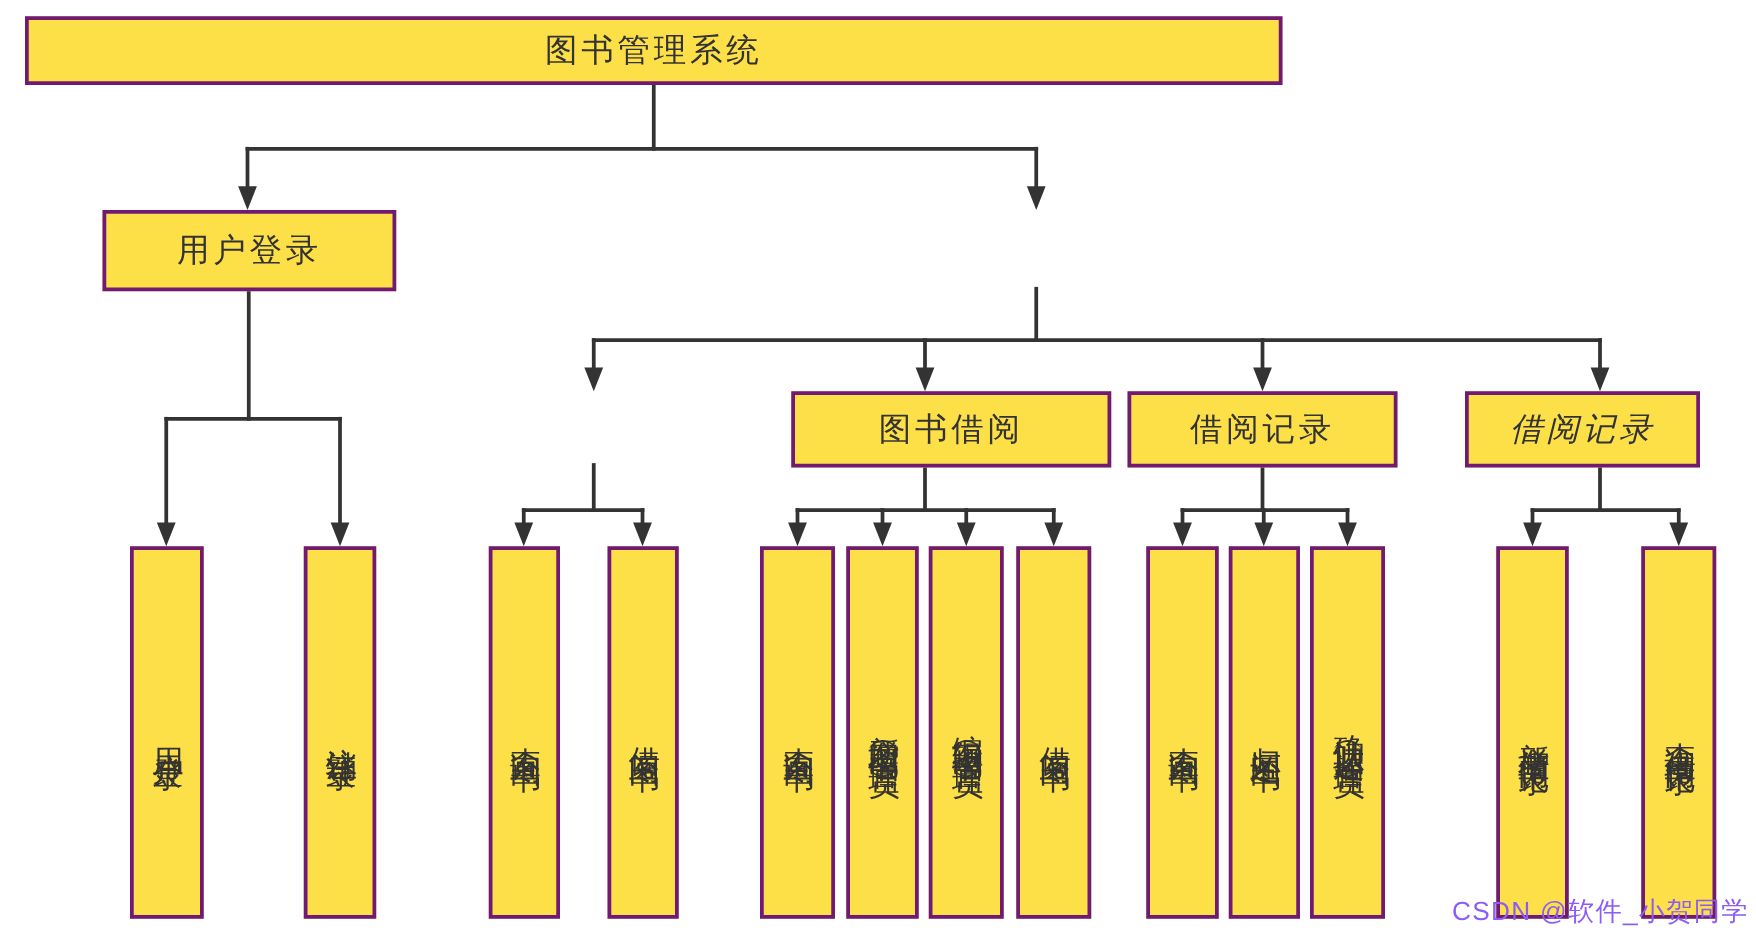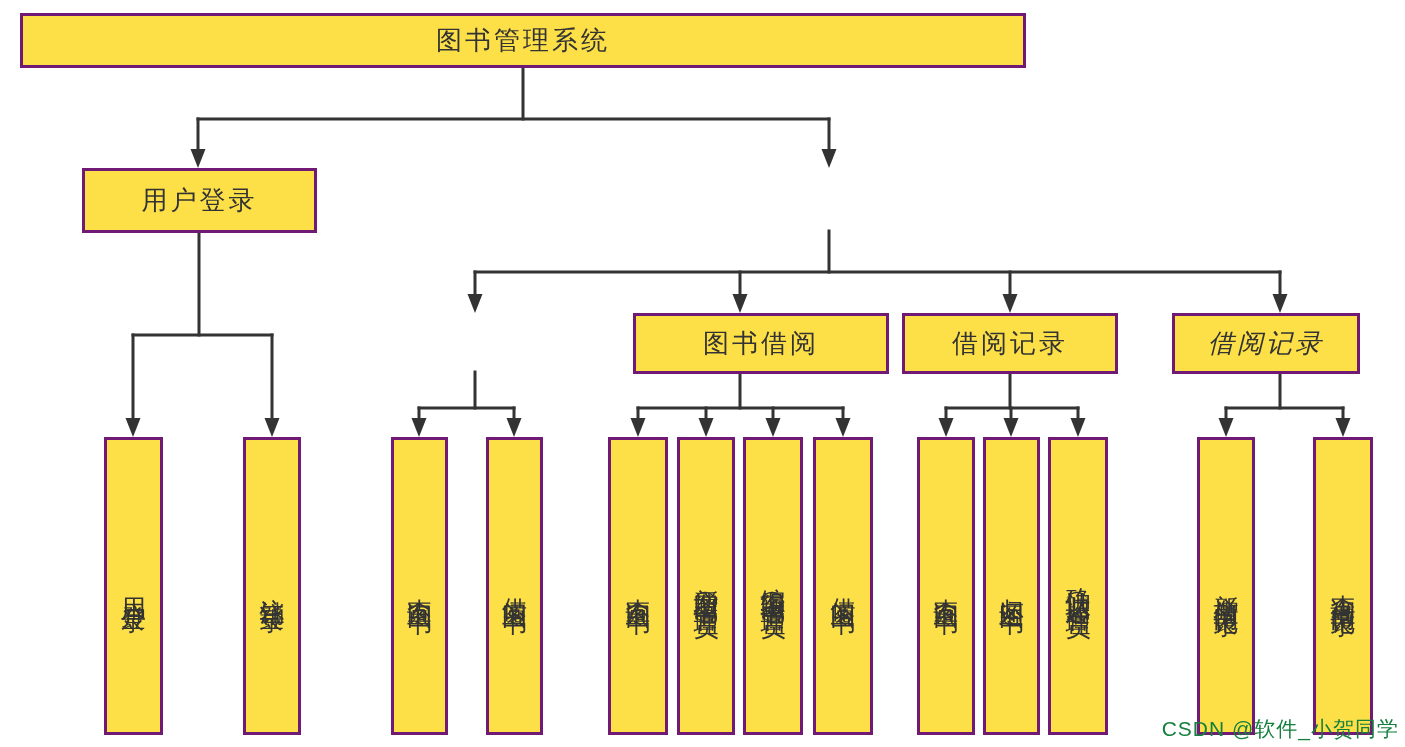--- a/index.html
+++ b/index.html
@@ -41,21 +41,21 @@
     letter-spacing: 4px;
     line-height: 1;
     color: #333333;
   }
   .watermark {
     position: absolute;
     right: 6px;
     bottom: 4px;
     font-size: 21px;
     letter-spacing: 1px;
-    color: #15803d;
+    color: #8b5cf6;
     white-space: nowrap;
     z-index: 10;
   }
 </style>
 </head>
 <body>
 
 <div class="stage">
 
   <svg class="wires" viewBox="0 0 1405 747" aria-hidden="true">

